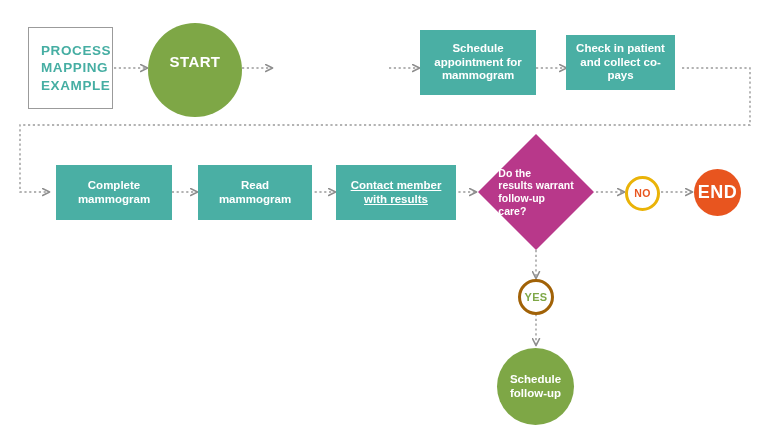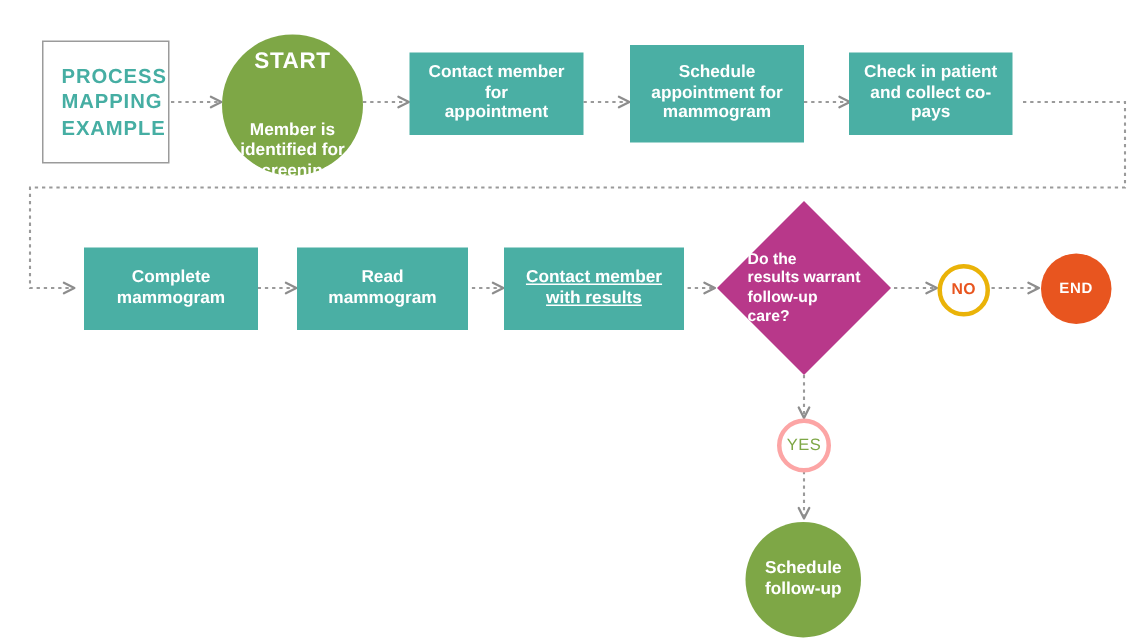--- a/index.html
+++ b/index.html
@@ -88,41 +88,41 @@
     background: #7ea746;
     color: #ffffff;
     border-radius: 50%;
     font-size: 11.5px;
     font-weight: bold;
   }
 
   
   .pill-yes {
     background: #ffffff;
-    border: 3px solid #fca5a5;
+    border: 3px solid #a16207;
     color: #7ea746;
     border-radius: 50%;
     font-size: 11px;
-    font-weight: normal;
+    font-weight: bold;
     letter-spacing: 0.3px;
   }
   .pill-no {
     background: #ffffff;
     border: 3px solid #eab308;
     color: #e8551f;
     border-radius: 50%;
     font-size: 10.5px;
     font-weight: bold;
     letter-spacing: 0.3px;
   }
   .end-circle {
     background: #e8551f;
     color: #ffffff;
     border-radius: 50%;
-    font-size: 10px;
+    font-size: 18px;
     font-weight: bold;
     letter-spacing: 0.5px;
   }
 
   
   .diamond-wrap {
     position: absolute;
     z-index: 2;
   }
   .diamond-shape {
@@ -191,30 +191,23 @@
 
   <div class="node title-card" style="left:28px; top:27px; width:85px; height:82px;">
     <span class="txt">PROCESS
 MAPPING
 EXAMPLE</span>
   </div>
 
   <div class="node start-circle" style="left:148px; top:23px; width:94px; height:94px;">
     <span class="txt">
       <span class="kicker">START</span>
-      <span>Member is
-identified for
-screening</span>
     </span>
   </div>
 
-  <div class="node proc" style="left:273px; top:35px; width:116px; height:55px;">
-    <span class="txt">Contact member for
-appointment</span>
-  </div>
 
   <div class="node proc" style="left:420px; top:30px; width:116px; height:65px;">
     <span class="txt">Schedule
 appointment for
 mammogram</span>
   </div>
 
   <div class="node proc" style="left:566px; top:35px; width:109px; height:55px;">
     <span class="txt">Check in patient
 and collect co-pays</span>

